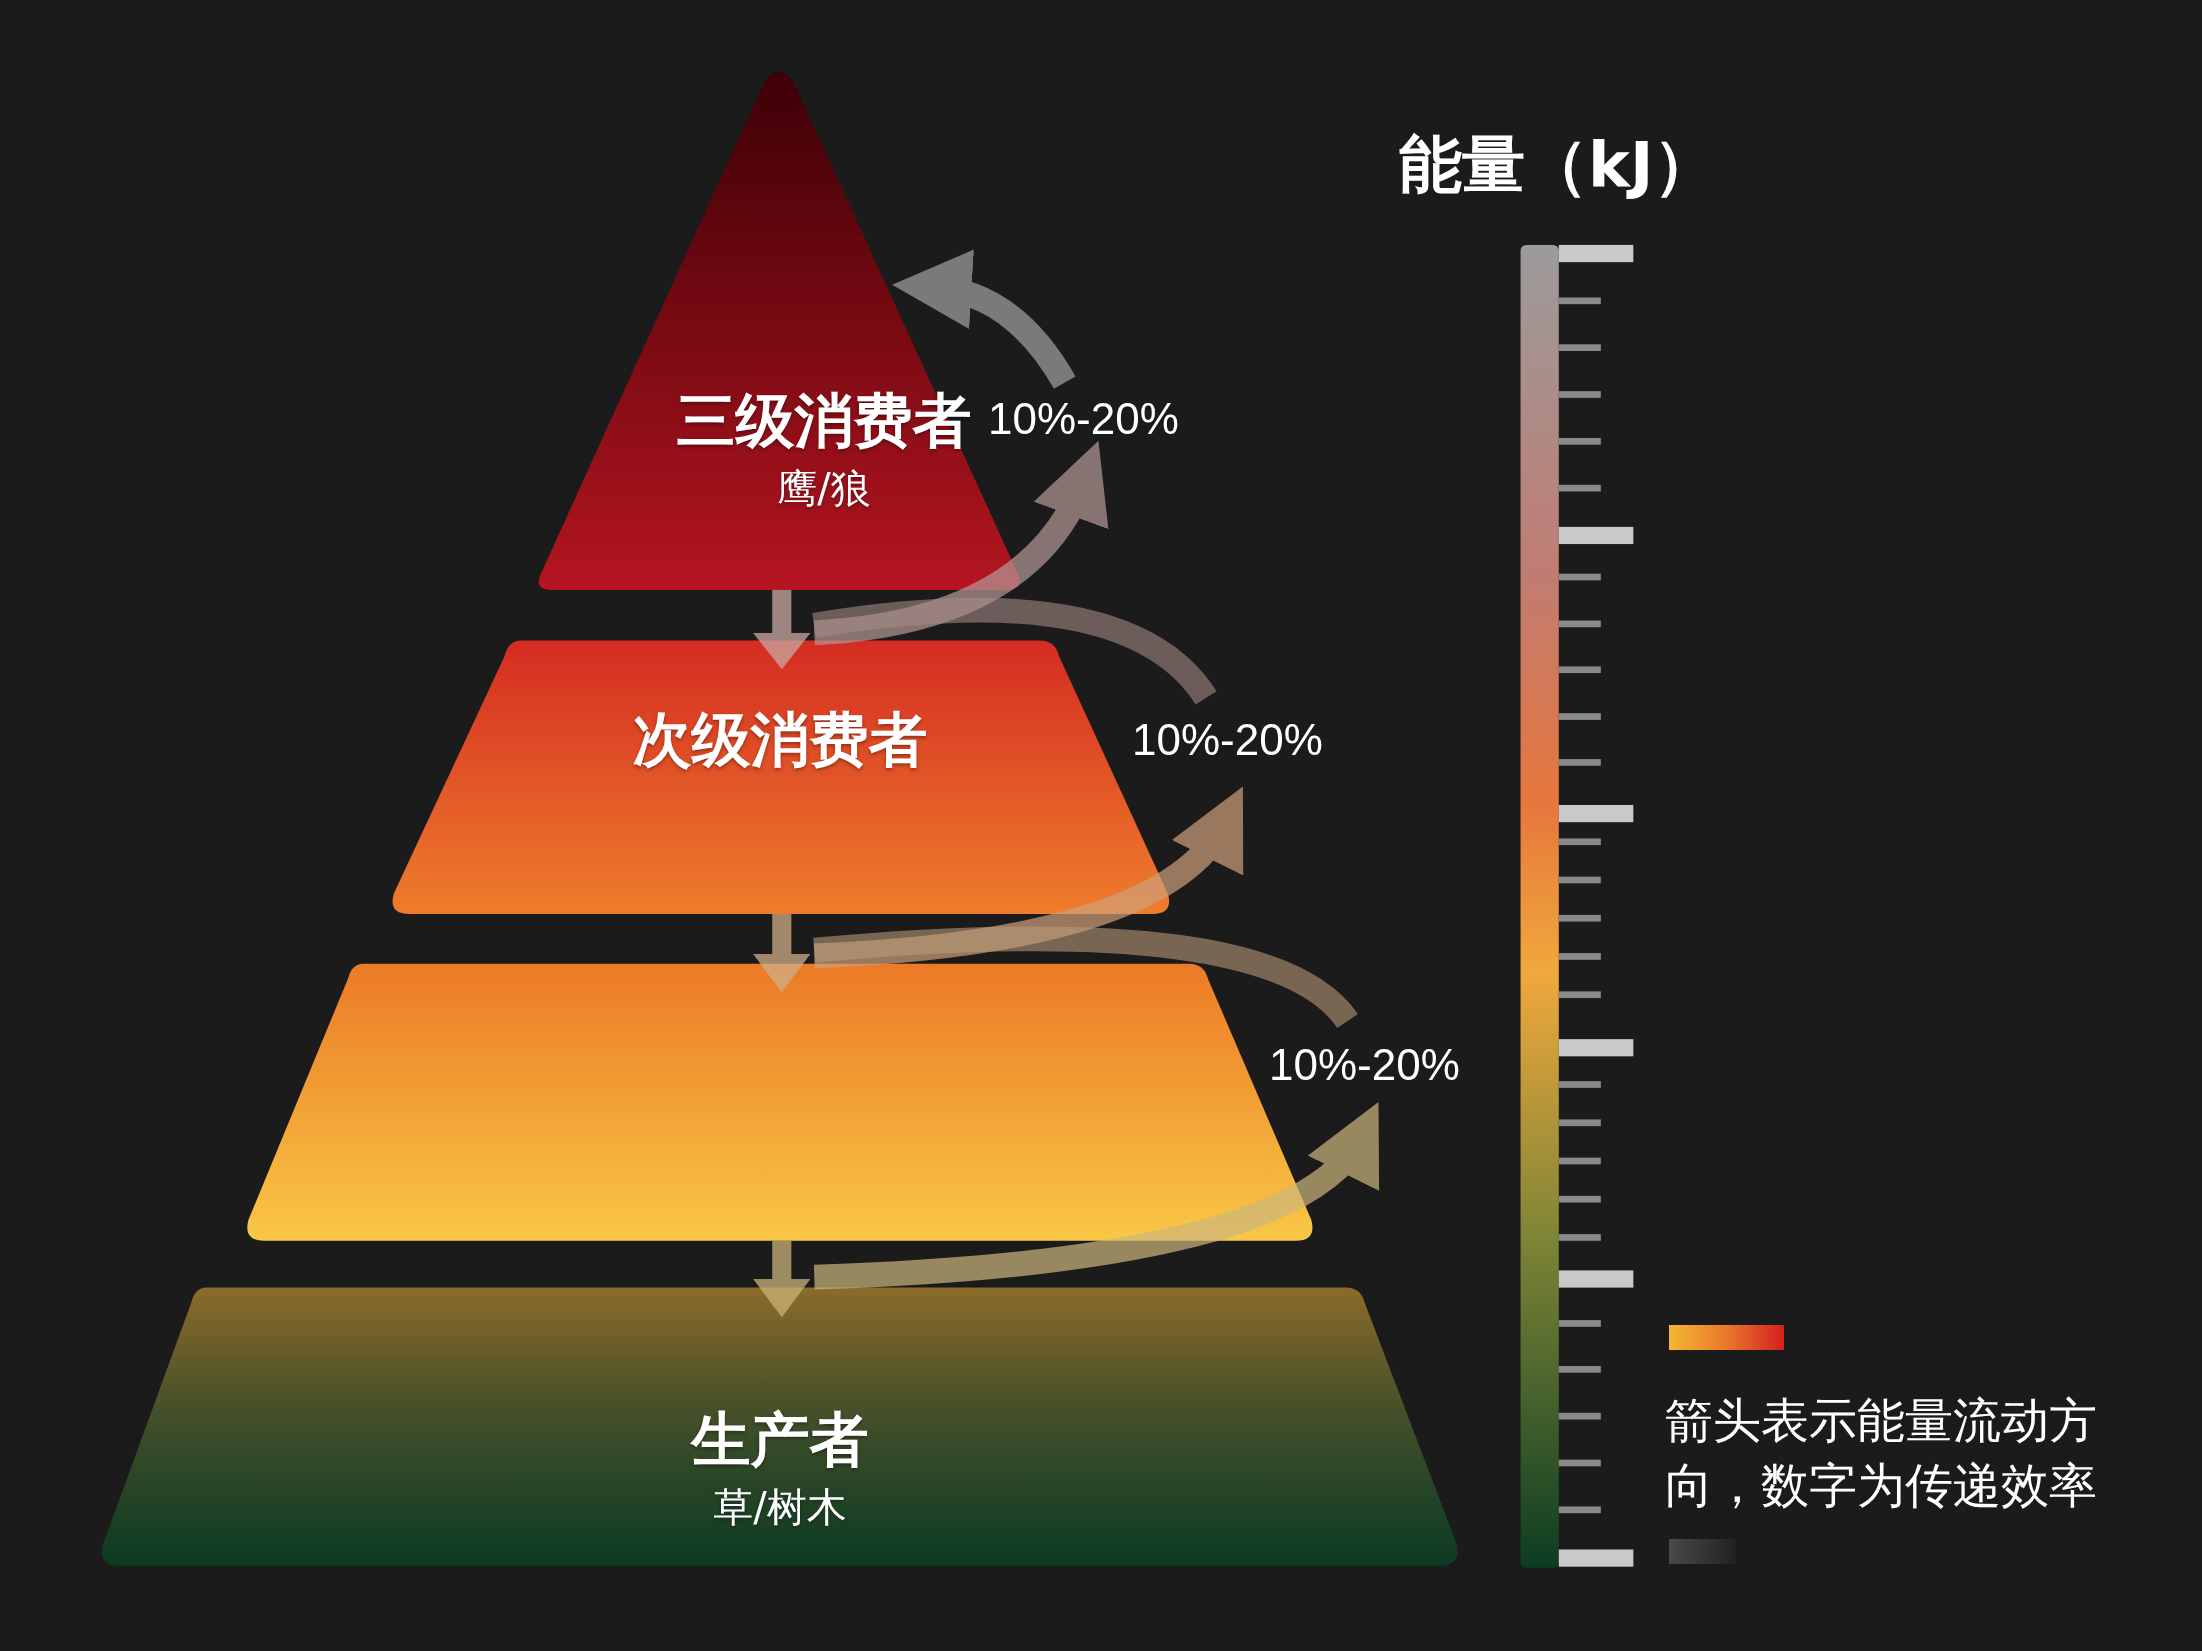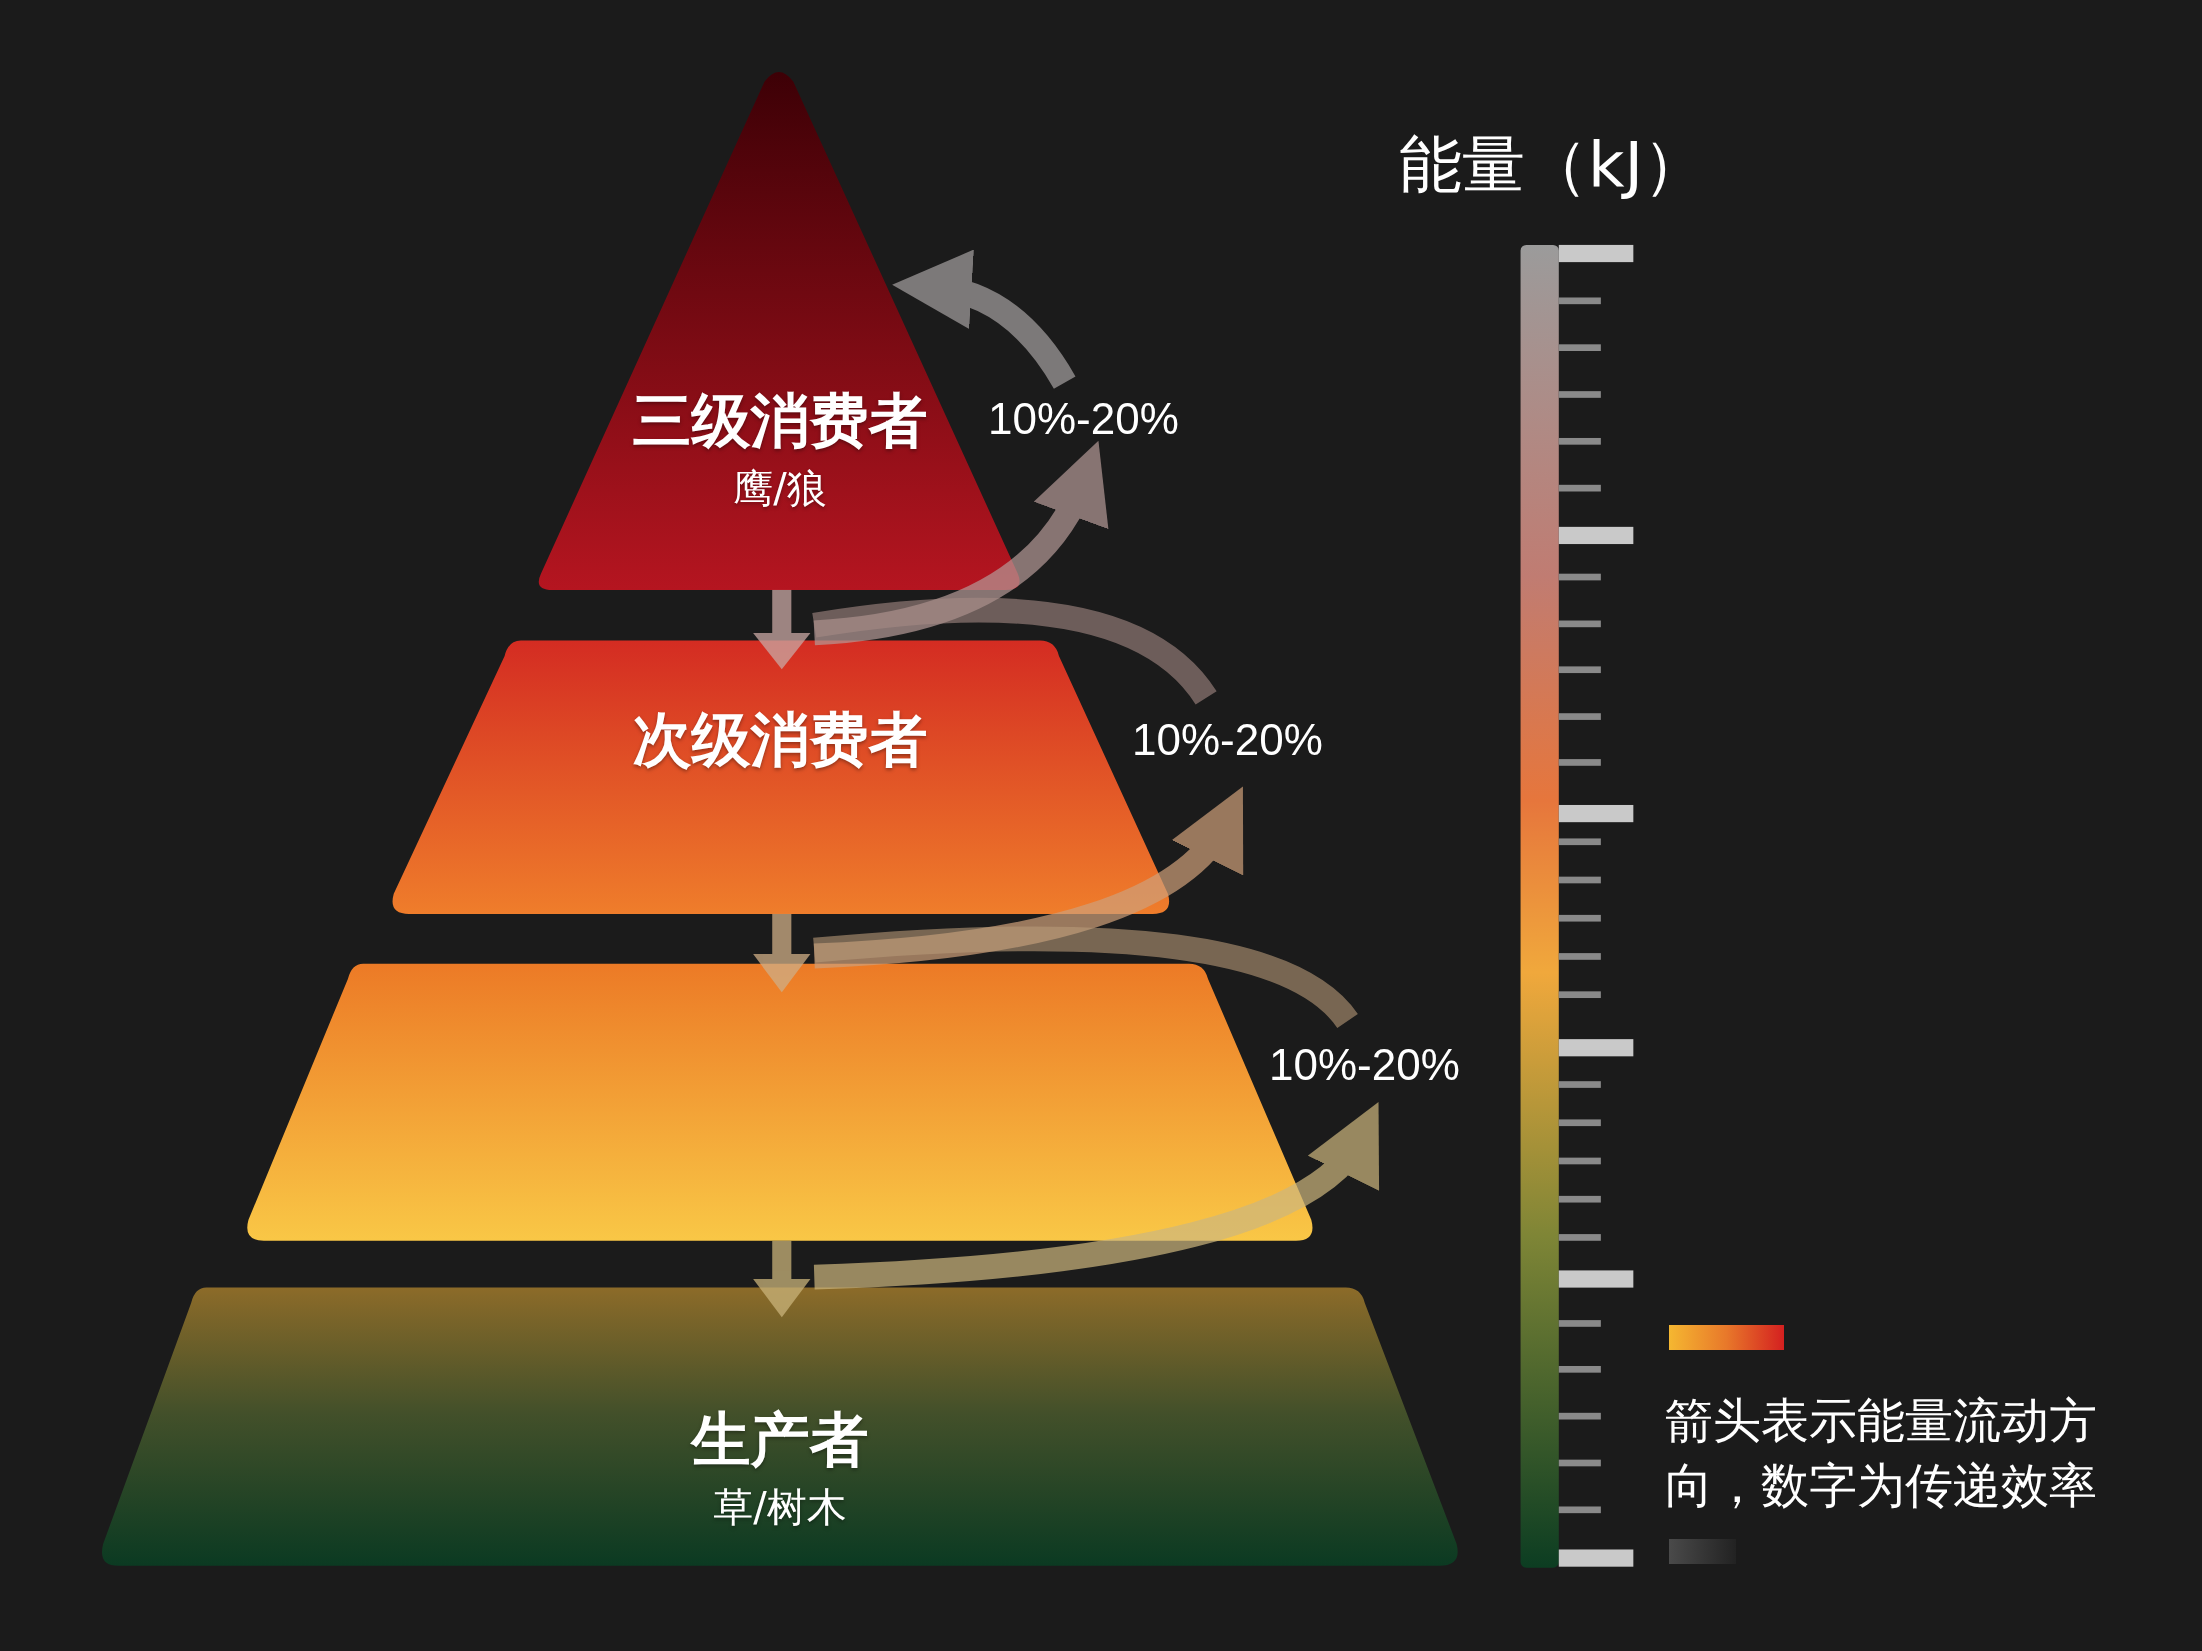--- a/index.html
+++ b/index.html
@@ -17,21 +17,21 @@
     text-shadow:0 1.9px 3.8px rgba(0,0,0,0.35);
   }
   .layer-title { font-weight:bold; font-size:59px; line-height:73px; white-space:nowrap; }
   .layer-sub { font-size:40px; line-height:63px; white-space:nowrap; }
   .rate {
     position:absolute; color:#fff; font-size:44px; white-space:nowrap;
     font-family:"Liberation Sans","DejaVu Sans",sans-serif;
   }
   .axis-title {
     position:absolute; left:1399px; top:122px; color:#fff;
-    font-size:63px; font-weight:normal; white-space:nowrap;
+    font-size:63px; font-weight:bold; white-space:nowrap;
   }
   .legend-swatch {
     position:absolute; left:1669px; top:1325px; width:115px; height:25px;
     background:linear-gradient(to right,#f5b731,#e8782a,#d42020);
   }
   .legend-swatch-dark {
     position:absolute; left:1669px; top:1539px; width:67px; height:25px;
     background:linear-gradient(to right,#4a4a4a,#222);
   }
   .legend-text {
@@ -138,21 +138,21 @@
         <rect x="1631" y="1291" width="44" height="7"></rect>
         <rect x="1631" y="1381" width="44" height="7"></rect>
         <rect x="1631" y="1429" width="44" height="7"></rect>
         <rect x="1631" y="1478" width="44" height="7"></rect>
         <rect x="1631" y="1527" width="44" height="7"></rect>
         <rect x="1631" y="1576" width="44" height="7"></rect>
       </g>
     </g>
   </svg>
 
-  <div class="layer-text" style="left:780px; top:384px;text-align:center;">
+  <div class="layer-text" style="left:824px; top:384px;text-align:center;">
     <div class="layer-title">三级消费者</div>
     <div class="layer-sub">鹰/狼</div>
   </div>
   <div class="layer-text" style="left:780px; top:704px;font-family:Liberation Serif, serif;">
     <div class="layer-title">次级消费者</div>
   </div>
   <div class="layer-text" style="left:780px; top:1359px;margin-top:44px;">
     <div class="layer-title">生产者</div>
     <div class="layer-sub">草/树木</div>
   </div>

